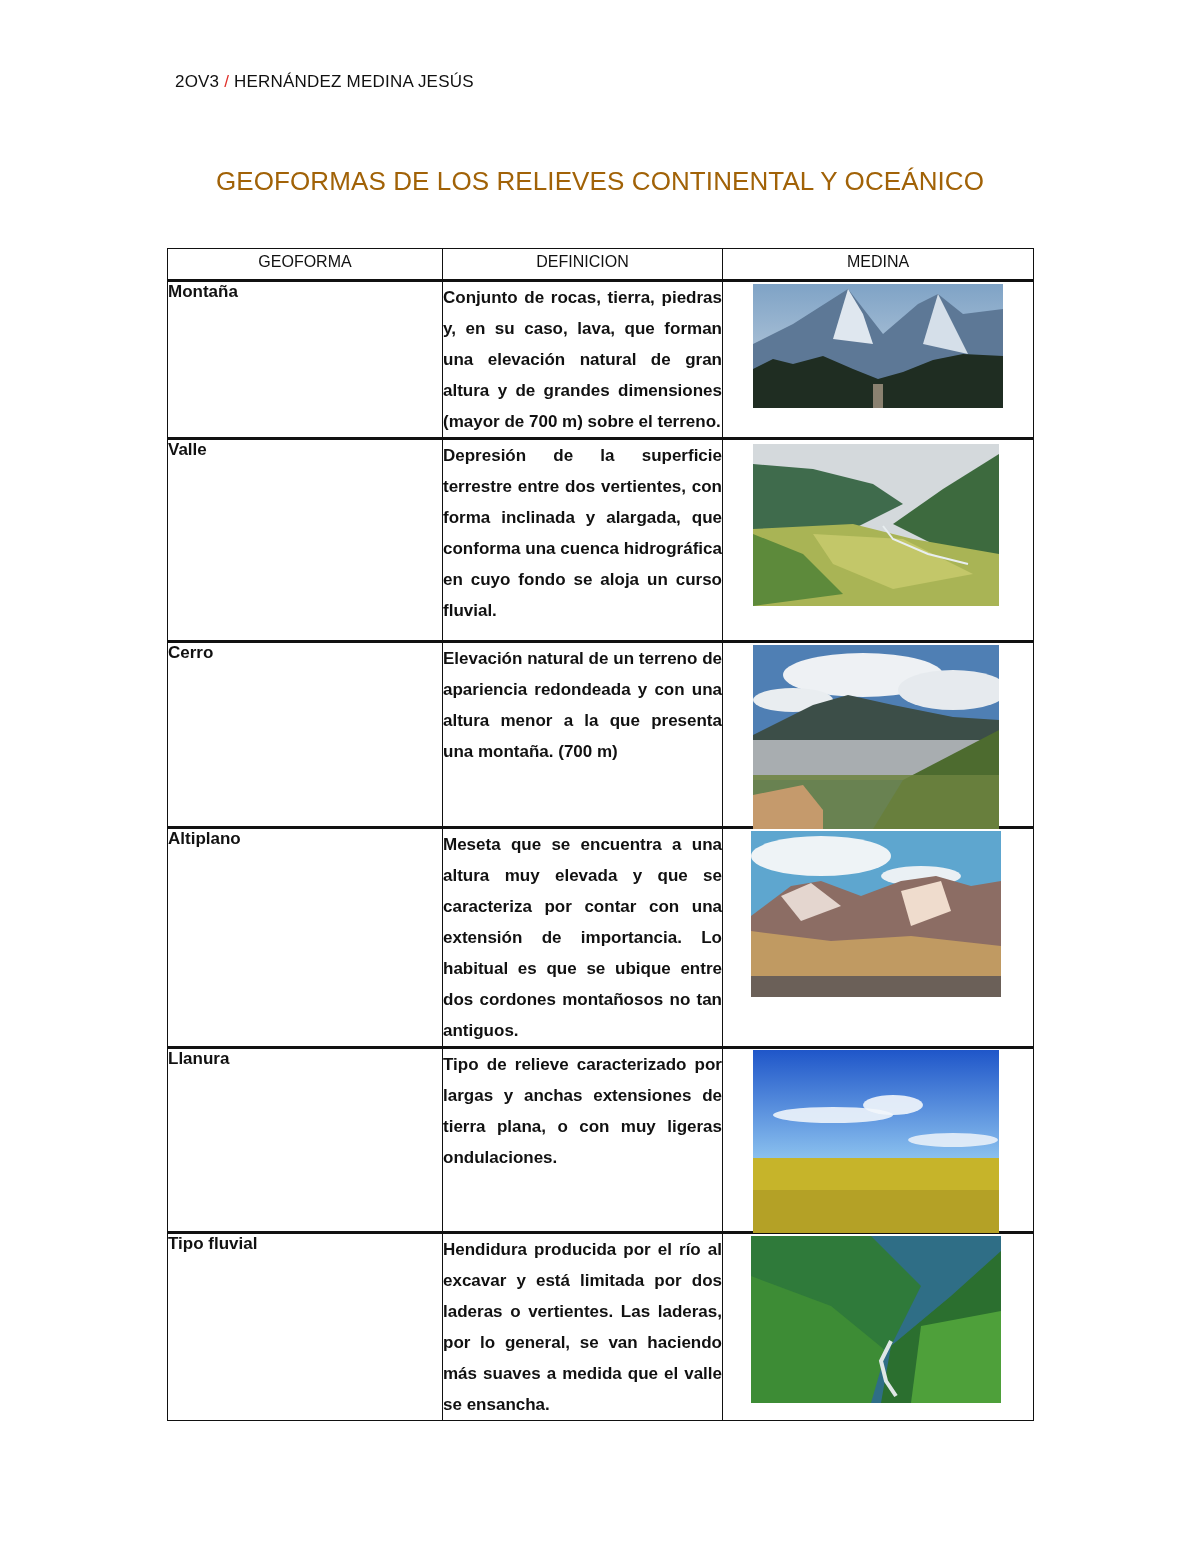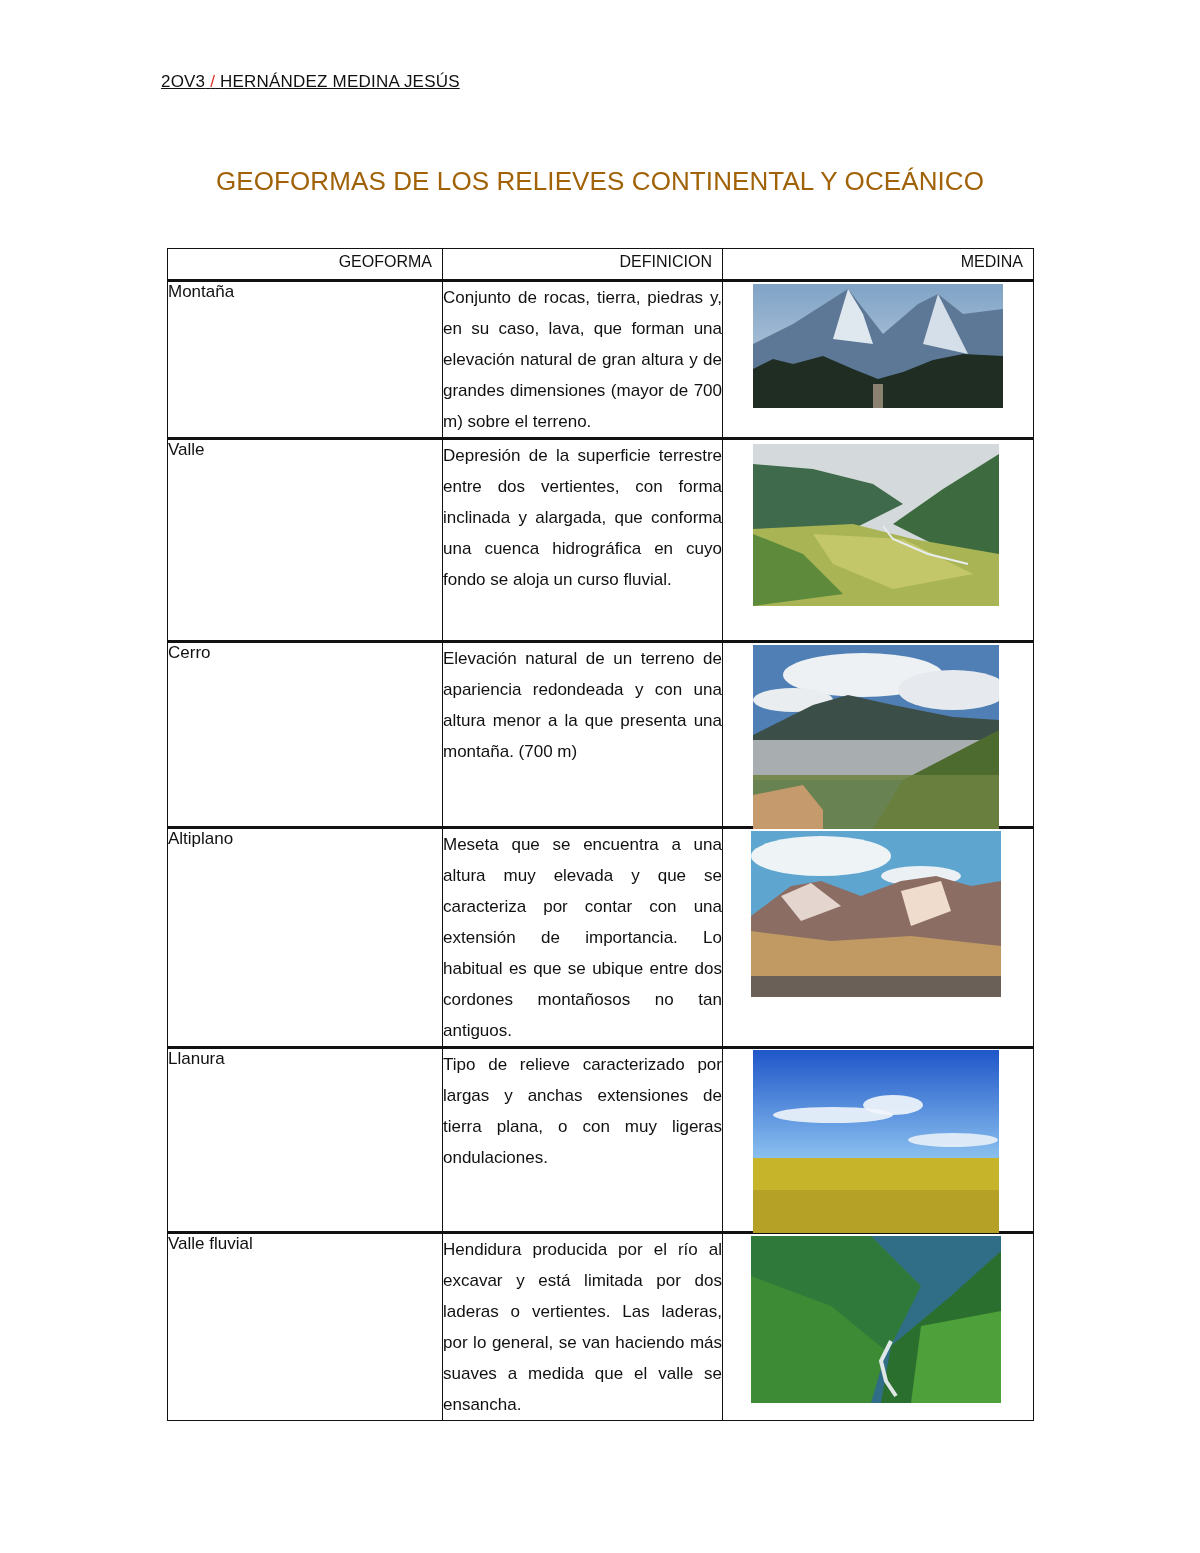--- a/index.html
+++ b/index.html
@@ -1,25 +1,25 @@
 <!DOCTYPE html>
 <html><head>
 <meta charset="utf-8">
 <style>
   html, body { margin: 0; padding: 0; background: #ffffff; }
   body { width: 1200px; height: 1553px; position: relative; overflow: hidden;
          font-family: "Liberation Sans", "DejaVu Sans", sans-serif; color: #111; }
-  .header-line { position: absolute; left: 161px; top: 72px; font-size: 17px; letter-spacing: 0.2px; color: #111; text-decoration: underline; }
+  .header-line { position: absolute; left: 175px; top: 72px; font-size: 17px; letter-spacing: 0.2px; color: #111; }
   .header-line .slash { color: #e0302a; }
   .title { position: absolute; left: 0; width: 1200px; top: 166px; text-align: center;
            font-size: 26px; color: #a16207; letter-spacing: 0.1px; }
   table.geo { position: absolute; left: 167px; top: 248px; width: 866px; border-collapse: collapse; table-layout: fixed; }
-  table.geo th, table.geo td { border: 1.5px solid #111; vertical-align: top; padding: 0; }
+  table.geo th, table.geo td { border: 1.5px solid #111; vertical-align: top; padding: 0; font-weight: bold; }
   table.geo tr.row { border-top: 3px solid #111; }
-  table.geo th { height: 26px; text-align: right; font-weight: normal; font-size: 16px; padding: 4px 10px 0 10px; }
+  table.geo th { height: 26px; text-align: center; font-weight: normal; font-size: 16px; padding: 4px 10px 0 10px; }
   col.c1 { width: 275px; } col.c2 { width: 280px; } col.c3 { width: 311px; }
   .name { font-size: 17px; padding: 3px 10px 0 10px; }
   .def { font-size: 17px; line-height: 31px; padding: 1px 10px 0 10px; text-align: justify; }
   .imgcell { position: relative; }
   .pic { position: absolute; left: 30px; top: 2px; width: 250px; height: 124px; overflow: hidden; }
   .pic svg { display: block; width: 100%; height: 100%; }
 </style>
 </head>
 <body>
 
@@ -143,21 +143,21 @@
             <ellipse cx="140" cy="55" rx="30" ry="10" fill="#f2f6fb" opacity="0.9"></ellipse>
             <ellipse cx="200" cy="90" rx="45" ry="7" fill="#e8f0f8" opacity="0.9"></ellipse>
             <rect y="108" width="246" height="75" fill="#c6b42a"></rect>
             <rect y="140" width="246" height="43" fill="#a89525" opacity="0.6"></rect>
           </svg>
         </div>
       </td>
     </tr>
 
     <tr class="row" style="height:187px">
-      <td class="name">Valle fluvial</td>
+      <td class="name">Tipo fluvial</td>
       <td class="def">Hendidura producida por el río al excavar y está limitada por dos laderas o vertientes. Las laderas, por lo general, se van haciendo más suaves a medida que el valle se ensancha.</td>
       <td class="imgcell">
         <div class="pic" style="left:28px;top:2px;width:250px;height:167px" title="photo of forested river valley">
           <svg viewBox="0 0 250 167" preserveAspectRatio="none">
             <rect width="250" height="167" fill="#2f6e86"></rect>
             <polygon points="0,0 120,0 170,50 140,110 0,167" fill="#2f7a3a"></polygon>
             <polygon points="250,15 250,167 130,167 140,110 200,60" fill="#2b6f2f"></polygon>
             <polygon points="0,40 80,70 135,115 120,167 0,167" fill="#3d8c35"></polygon>
             <polygon points="170,90 250,75 250,167 160,167" fill="#4ea03a"></polygon>
             <polyline points="140,105 130,125 135,145 145,160" fill="none" stroke="#dfe7e6" stroke-width="4"></polyline>

